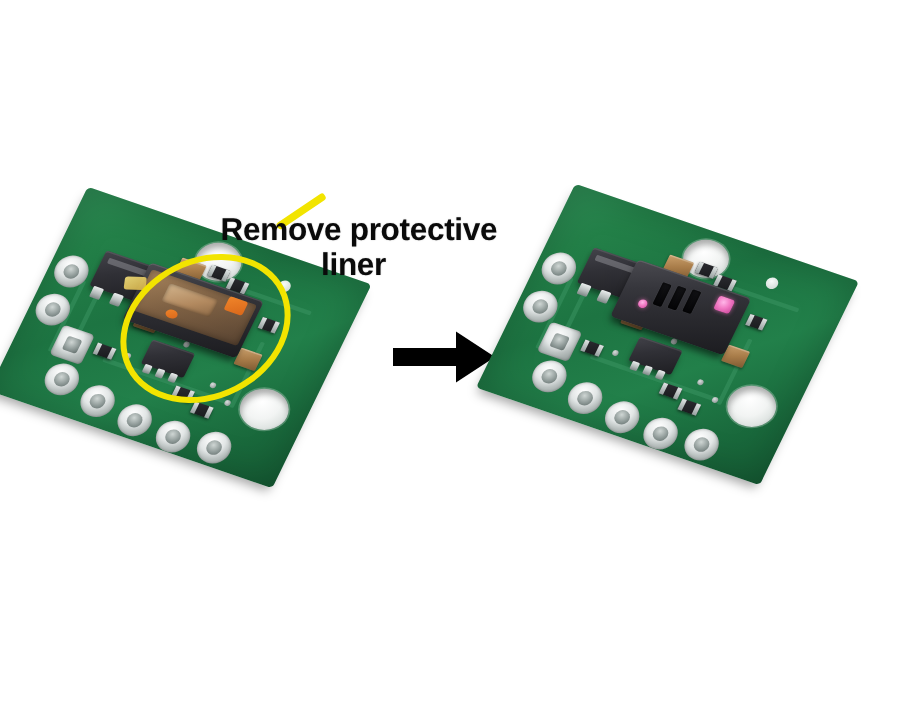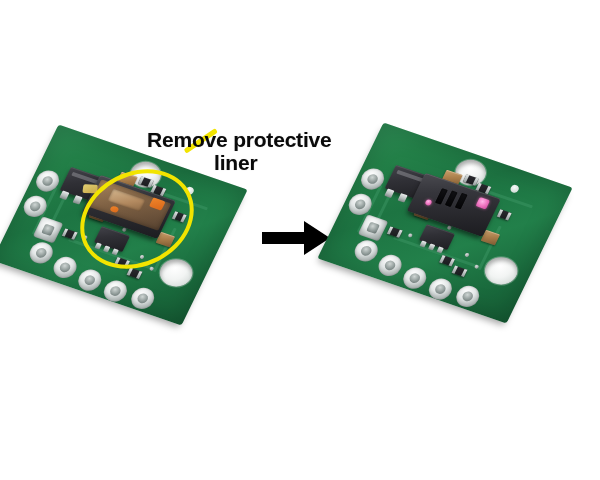--- a/index.html
+++ b/index.html
@@ -15,20 +15,21 @@
   .annot-text{
     position:absolute;
     color:#0a0a0a;
     font-weight:bold;
     font-family:"Liberation Sans", sans-serif;
     font-size:21px;
     line-height:23px;
     letter-spacing:-0.2px;
     white-space:nowrap;
     text-shadow:0 0 1px rgba(0,0,0,.25);
+    margin-top:14px;
   }
   #annot-line1{left:147px;top:128px;}
   #annot-line2{left:214px;top:151px;}
 
   
   .callout-ellipse{
     position:absolute;
     border:4px solid #f2e400;
     border-radius:50%;
     box-sizing:border-box;

